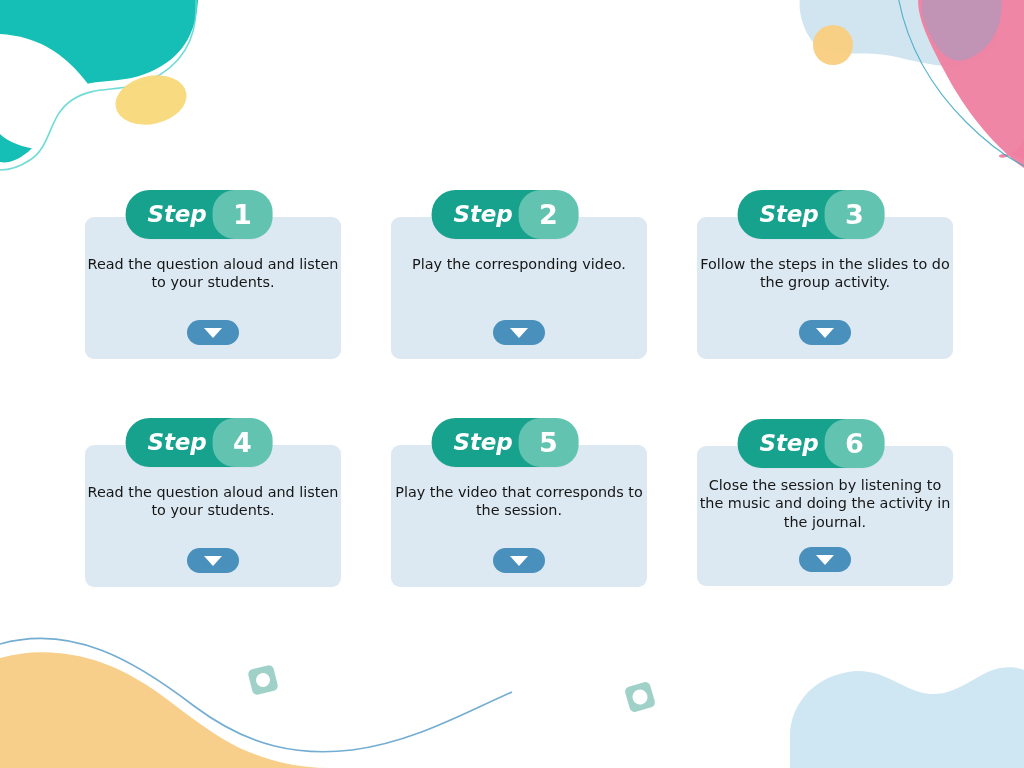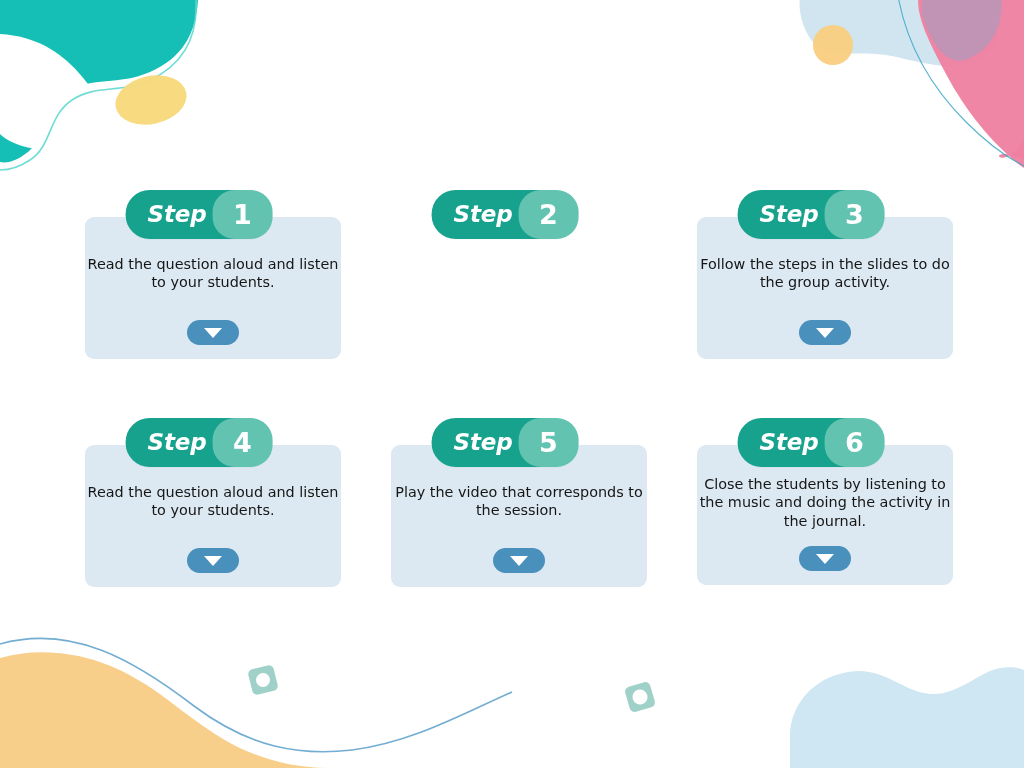--- a/index.html
+++ b/index.html
@@ -63,20 +63,21 @@
     position: absolute;
     left: 57px;
     top: 190px;
     width: 912px;
     z-index: 5;
   }
   .steps-row {
     display: flex;
     justify-content: flex-start;
     gap: 22px;
+    align-items: center;
   }
   .steps-row.row-2 {
     margin-top: 59px;
   }
 
   .step-card {
     position: relative;
     width: 284px;
     padding-top: 27px;   
     box-sizing: border-box;
@@ -267,20 +268,26 @@
 
       <div class="step-card">
         <div class="step-badge">
           <div class="badge-pill">
             <span class="badge-label">Step</span>
           </div>
           <div class="badge-num">
             <span class="badge-num-text">2</span>
           </div>
         </div>
+        <div class="card-body">
+          <p class="card-text">Play the corresponding video.</p>
+          <button class="card-toggle">
+            <span class="caret"></span>
+          </button>
+        </div>
       </div>
 
       <div class="step-card">
         <div class="step-badge">
           <div class="badge-pill">
             <span class="badge-label">Step</span>
           </div>
           <div class="badge-num">
             <span class="badge-num-text">3</span>
           </div>
@@ -334,21 +341,21 @@
       <div class="step-card tall">
         <div class="step-badge">
           <div class="badge-pill">
             <span class="badge-label">Step</span>
           </div>
           <div class="badge-num">
             <span class="badge-num-text">6</span>
           </div>
         </div>
         <div class="card-body">
-          <p class="card-text">Close the students by listening to the music and doing the activity in the journal.</p>
+          <p class="card-text">Close the session by listening to the music and doing the activity in the journal.</p>
           <button class="card-toggle">
             <span class="caret"></span>
           </button>
         </div>
       </div>
 
     </div>
   </div>
 
 

